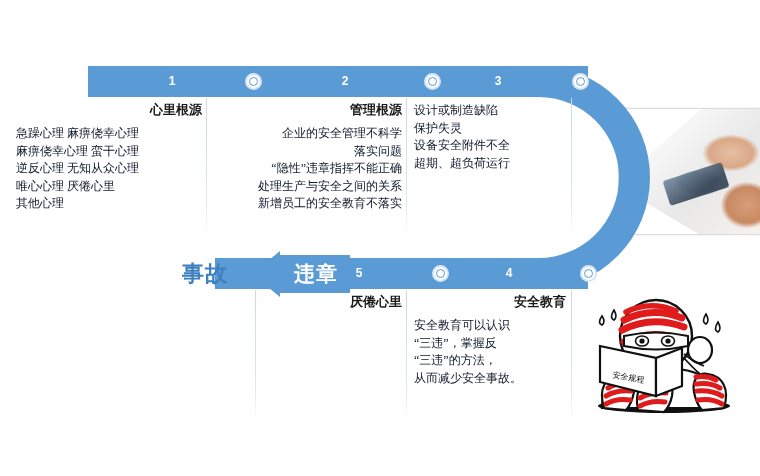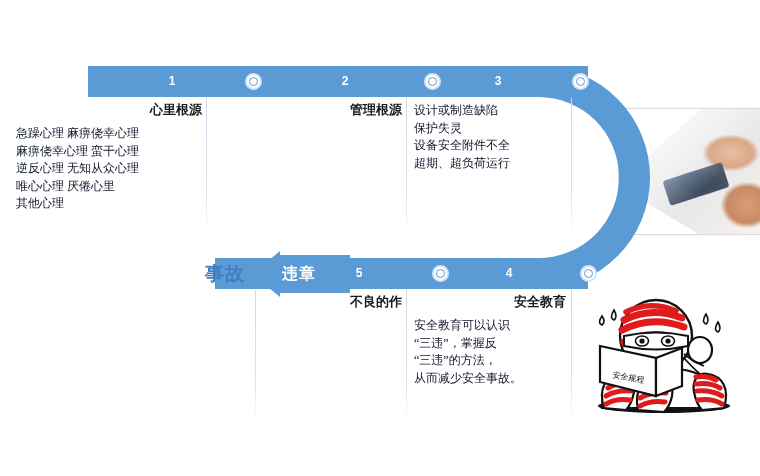--- a/index.html
+++ b/index.html
@@ -118,27 +118,28 @@
     position:absolute;left:26px;top:0;width:72px;height:38px;background:#5b9bd5;
   }
   .arrow .head{
     position:absolute;left:0;top:-4px;width:0;height:0;
     border-top:23px solid transparent;
     border-bottom:23px solid transparent;
     border-right:28px solid #5b9bd5;
   }
   .arrow .lbl{
     position:absolute;left:30px;top:0;width:68px;height:38px;
-    line-height:38px;color:#ffffff;font-size:16px;font-weight:bold;
+    line-height:38px;color:#ffffff;font-size:21px;font-weight:bold;
     letter-spacing:1px;
+    text-align:center;
   }
   .acc-label{
     position:absolute;left:165px;top:255px;width:80px;height:38px;
-    line-height:38px;text-align:right;
-    color:#3e7fc1;font-size:19px;font-weight:bold;letter-spacing:1px;
+    line-height:38px;text-align:center;
+    color:#3e7fc1;font-size:22px;font-weight:bold;letter-spacing:1px;
   }
 
   
   .cartoon{position:absolute;left:572px;top:292px;width:182px;height:122px;}
   .cartoon svg{display:block;}
 </style>
 </head>
 <body>
 
 <div id="stage">
@@ -179,31 +180,36 @@
     <div class="head">心里根源</div>
     <div class="body ta-l">急躁心理    麻痹侥幸心理
 麻痹侥幸心理    蛮干心理
 逆反心理    无知从众心理
 唯心心理             厌倦心里
 其他心理</div>
   </div>
 
   <div class="col ta-r" style="left:216px;top:102px;width:186px;">
     <div class="head">管理根源</div>
+    <div class="body ta-r">企业的安全管理不科学
+落实问题
+“隐性”违章指挥不能正确
+处理生产与安全之间的关系
+新增员工的安全教育不落实</div>
   </div>
 
   <div class="col ta-r" style="left:414px;top:102px;width:152px;">
     <div class="body ta-c">设计或制造缺陷
 保护失灵
 设备安全附件不全
 超期、超负荷运行</div>
   </div>
 
   <div class="col ta-r" style="left:262px;top:294px;width:140px;">
-    <div class="head">不良的作</div>
+    <div class="head">厌倦心里</div>
   </div>
 
   <div class="col ta-r" style="left:414px;top:294px;width:152px;">
     <div class="head">安全教育</div>
     <div class="body ta-c">安全教育可以认识
 “三违”，掌握反
 “三违”的方法，
 从而减少安全事故。</div>
   </div>
 

